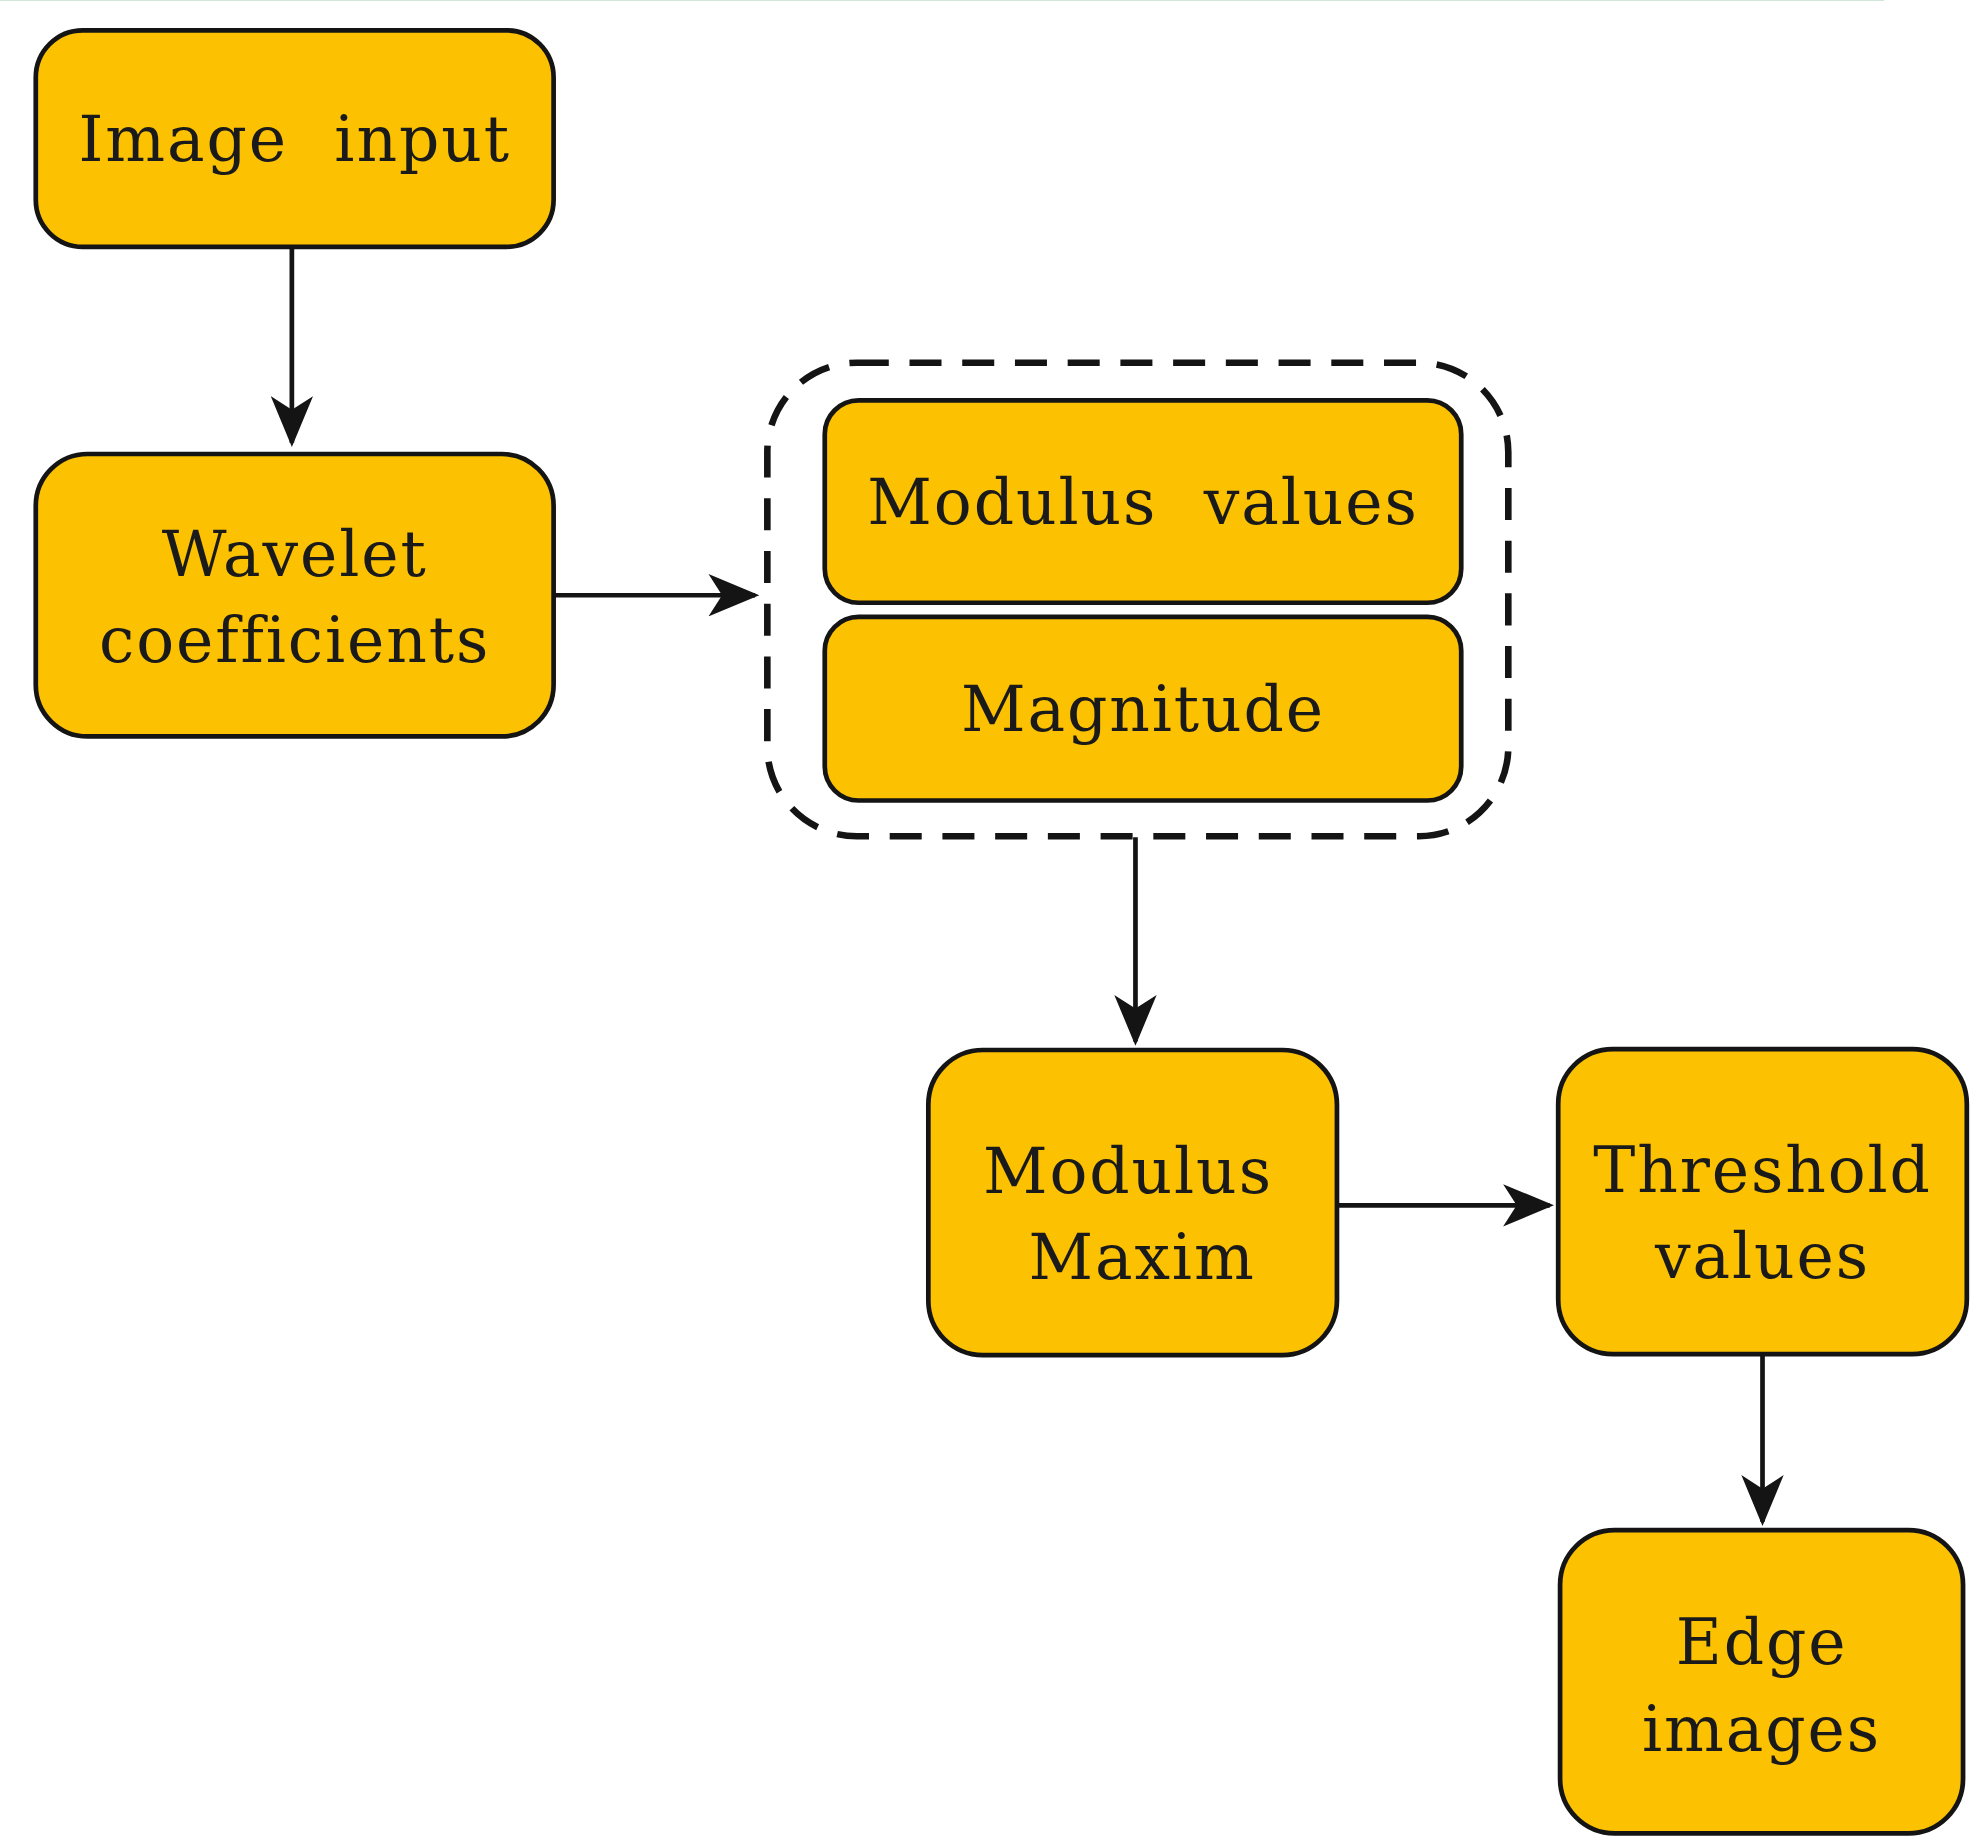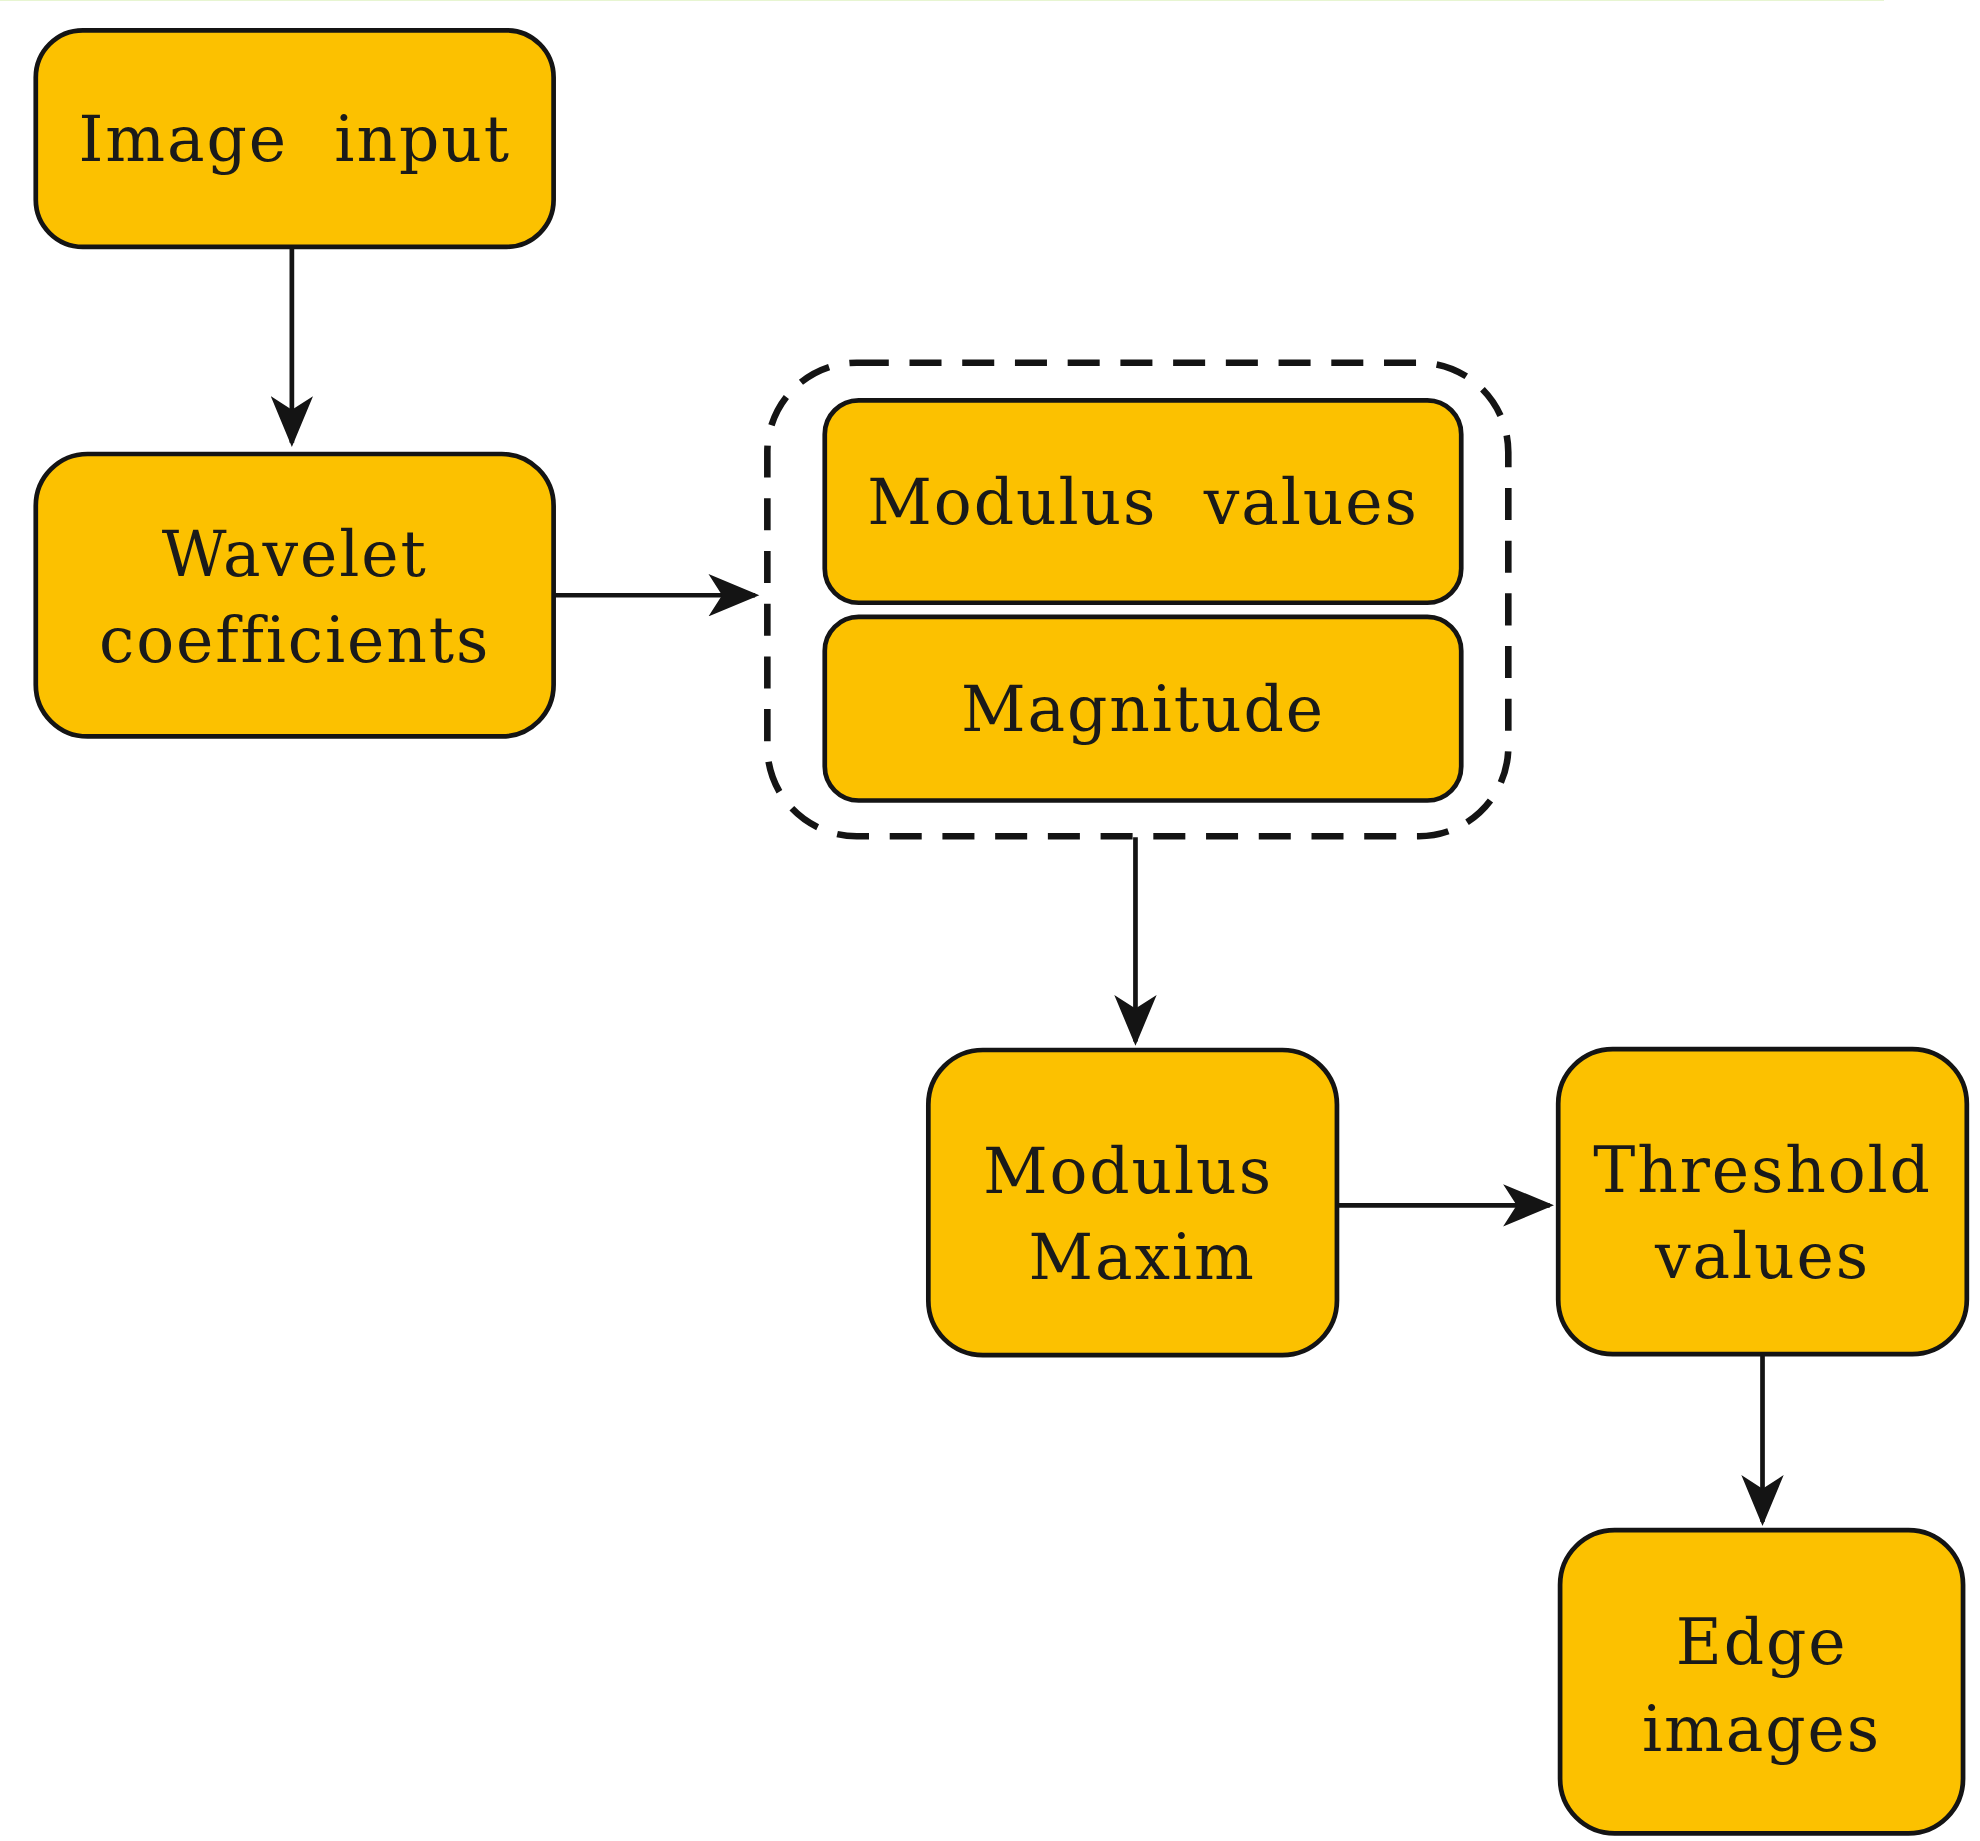--- a/index.html
+++ b/index.html
@@ -4,21 +4,21 @@
 <style>
   html, body {
     margin: 0;
     padding: 0;
     background: #ffffff;
   }
   .canvas-wrap {
     width: 1884px;
     height: 1842px;
     position: relative;
-    background: #84cc16;
+    background: #15803d;
   }
   svg {
     display: block;
   }
   .node-rect {
     stroke: #141414;
     stroke-width: 5;
   }
   .dashed-rect {
     fill: none;

